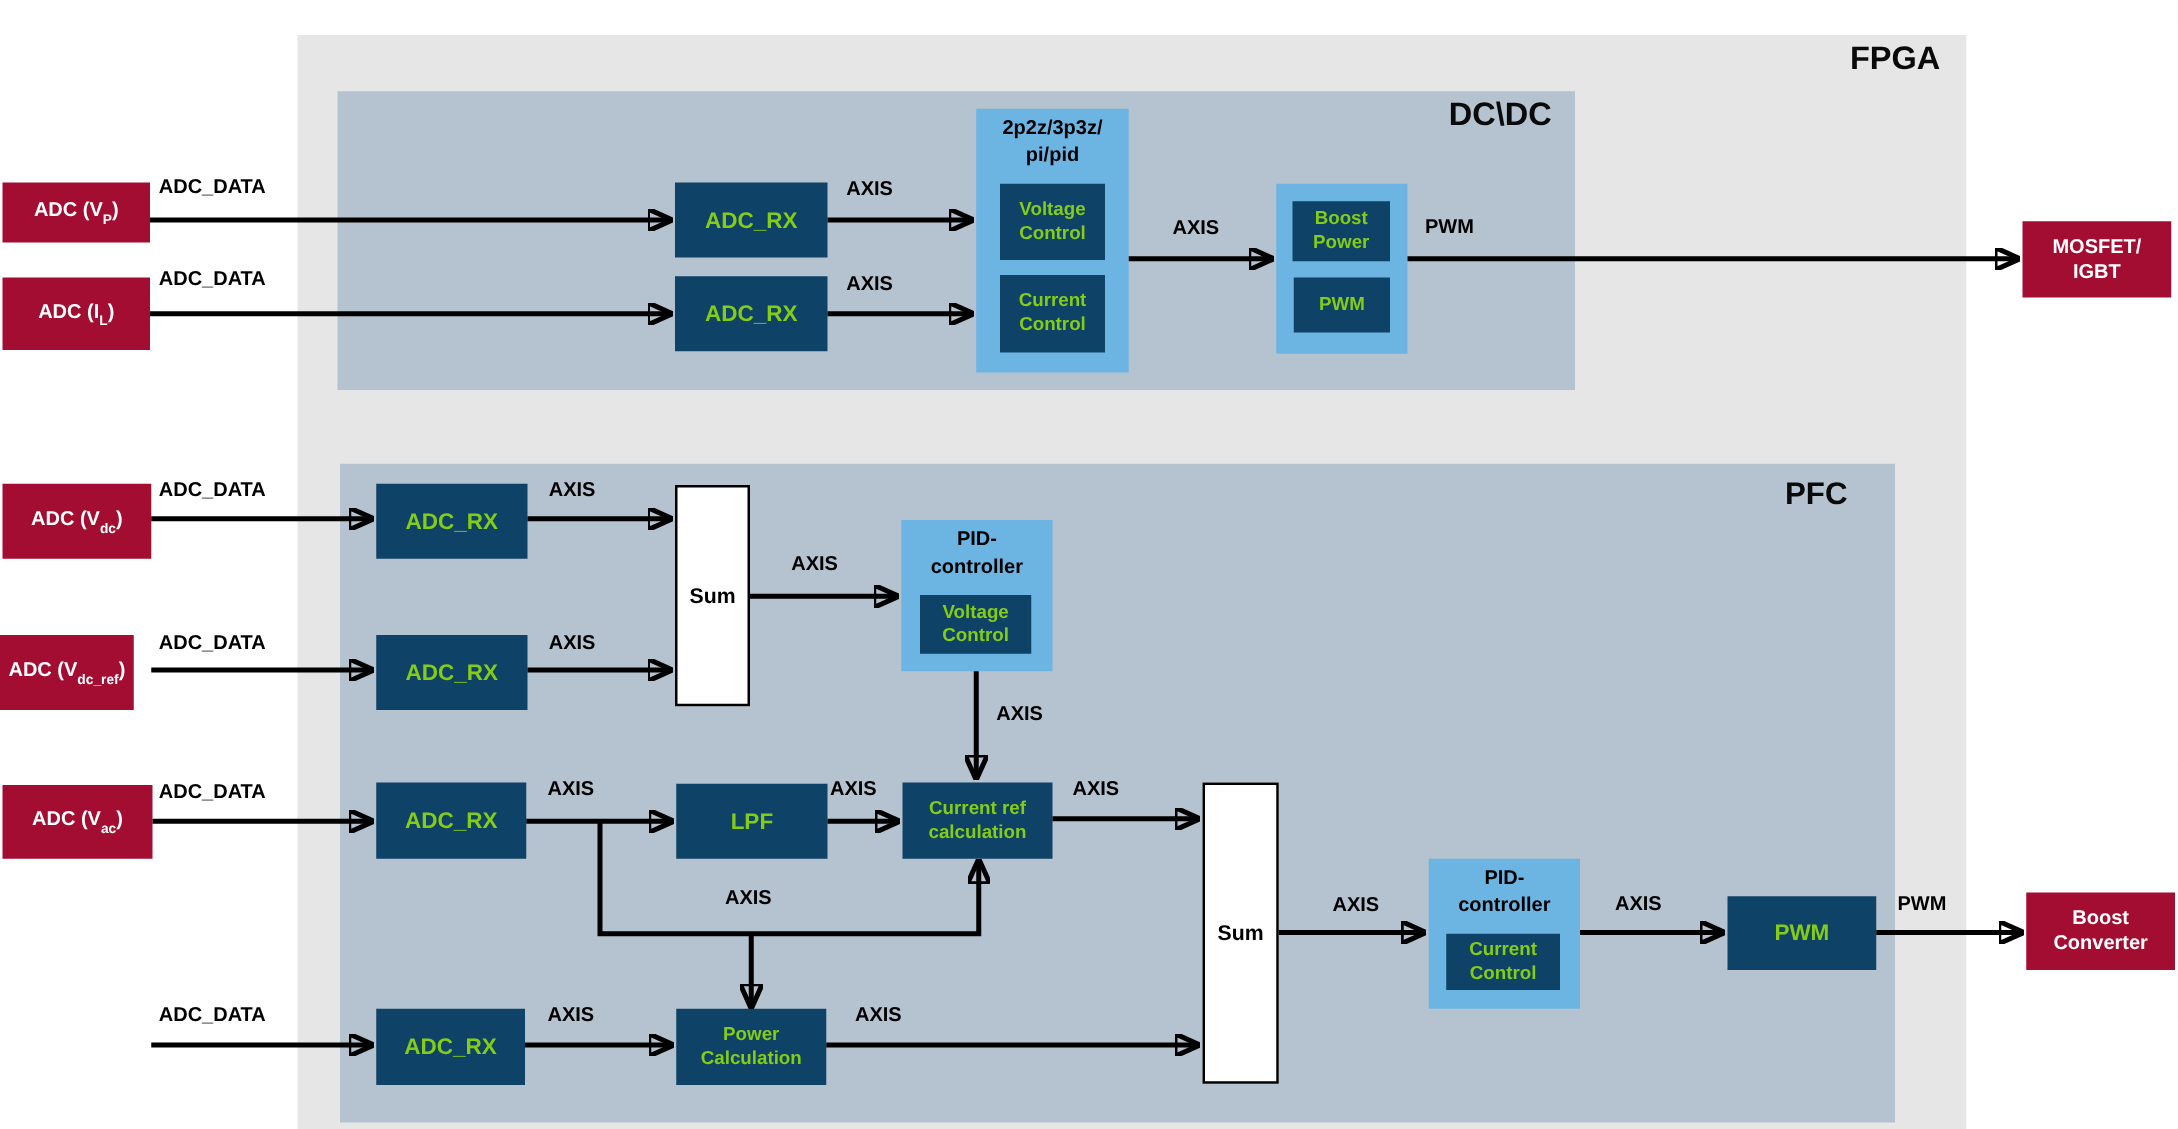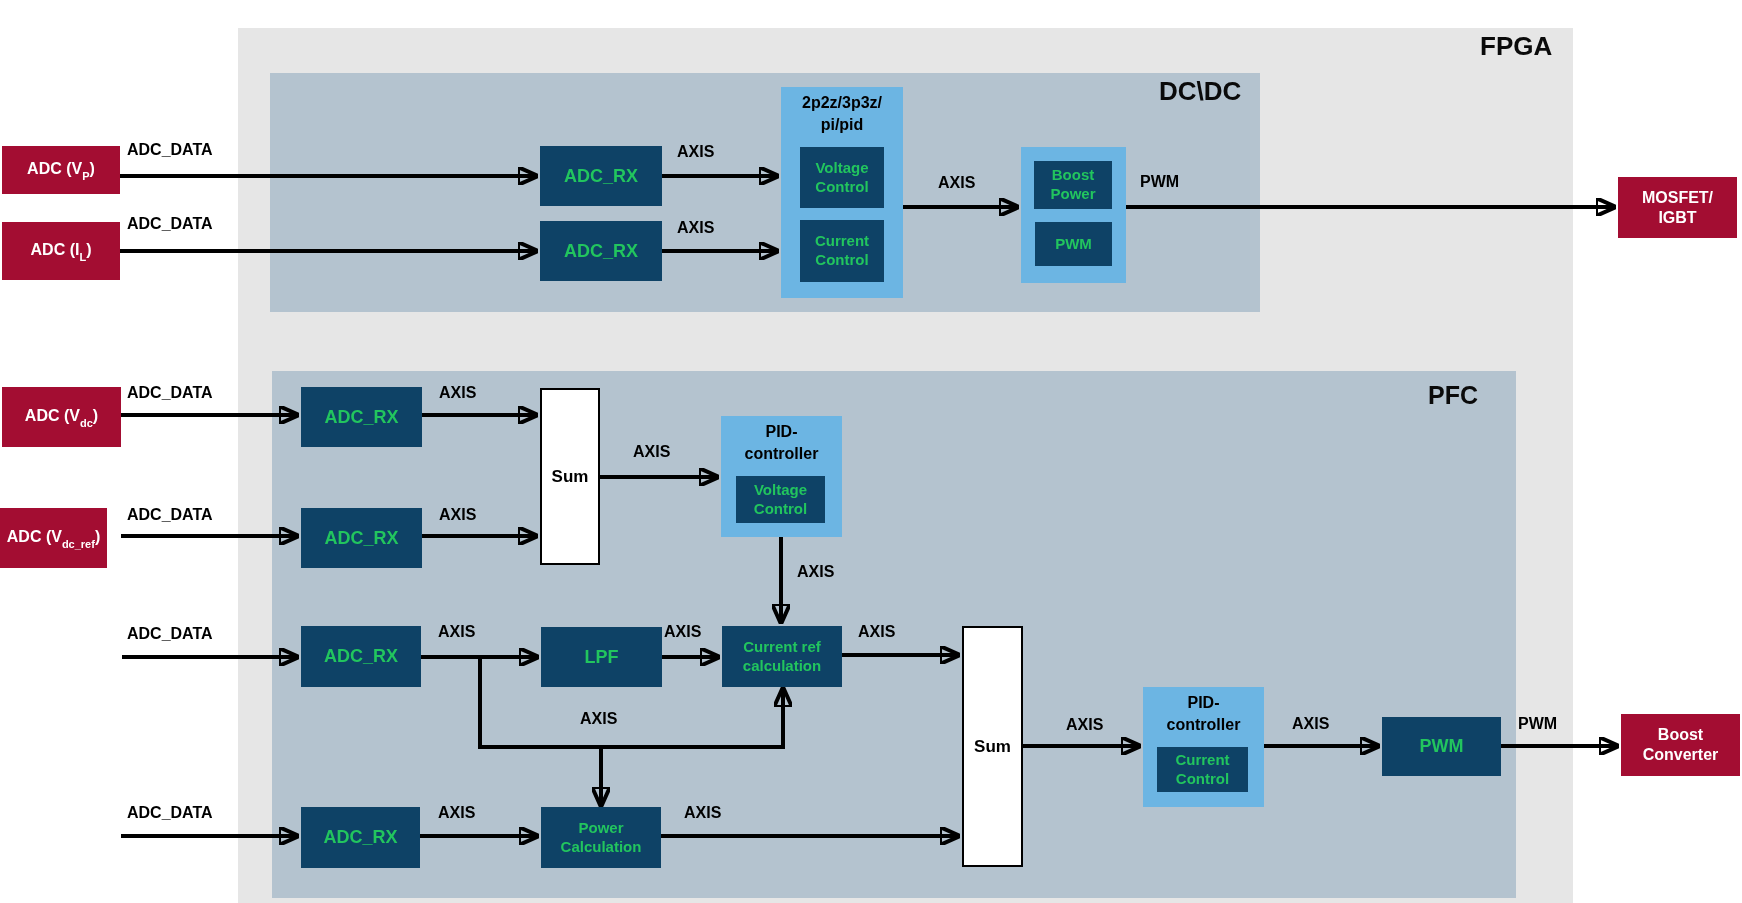--- a/index.html
+++ b/index.html
@@ -11,21 +11,21 @@
   .panel{position:absolute;}
   .fpga{background:var(--outer,#E6E6E6);}
   .subpanel{background:var(--panel,#B4C3CF);}
   .red{
     position:absolute;background:var(--red,#A30D32);color:#fff;font-weight:bold;
     display:flex;align-items:center;justify-content:center;text-align:center;
     font-size:16px;line-height:1.25;box-sizing:border-box;z-index:3;
   }
   .red sub{font-size:11px;position:relative;bottom:-2px;}
   .navy{
-    position:absolute;background:var(--navy,#0E4266);color:#22c55e;font-weight:bold;
+    position:absolute;background:var(--navy,#0E4266);color:#84cc16;font-weight:bold;
     display:flex;align-items:center;justify-content:center;text-align:center;
     font-size:18px;line-height:1.25;box-sizing:border-box;z-index:3;
   }
   .lblue{position:absolute;background:var(--lblue,#6CB5E3);z-index:2;}
   .sum{
     position:absolute;background:#fff;border:2px solid #000;box-sizing:border-box;
     display:flex;align-items:center;justify-content:center;color:#000;
     font-weight:bold;font-size:17px;z-index:3;
   }
   .ml{white-space:pre-line;}
@@ -72,20 +72,23 @@
     <span><span>ADC (V</span><sub>P</sub><span>)</span></span>
   </div>
   <div class="red" style="left:2px;top:197px;width:118px;height:58px">
     <span><span>ADC (I</span><sub>L</sub><span>)</span></span>
   </div>
   <div class="red" style="left:2px;top:362px;width:119px;height:60px">
     <span><span>ADC (V</span><sub>dc</sub><span>)</span></span>
   </div>
   <div class="red" style="left:0px;top:483px;width:107px;height:60px">
     <span><span>ADC (V</span><sub>dc_ref</sub><span>)</span></span>
+  </div>
+  <div class="red" style="left:2px;top:603px;width:120px;height:59px">
+    <span><span>ADC (V</span><sub>ac</sub><span>)</span></span>
   </div>
 
   <div class="red ml" style="left:1618px;top:152px;width:119px;height:61px">MOSFET/
 IGBT</div>
   <div class="red ml" style="left:1621px;top:689px;width:119px;height:62px">Boost
 Converter</div>
 
   <div class="navy" style="left:540px;top:121px;width:122px;height:60px">ADC_RX</div>
   <div class="navy" style="left:540px;top:196px;width:122px;height:60px">ADC_RX</div>
   <div class="navy ml sm" style="left:800px;top:122px;width:84px;height:61px">Voltage

